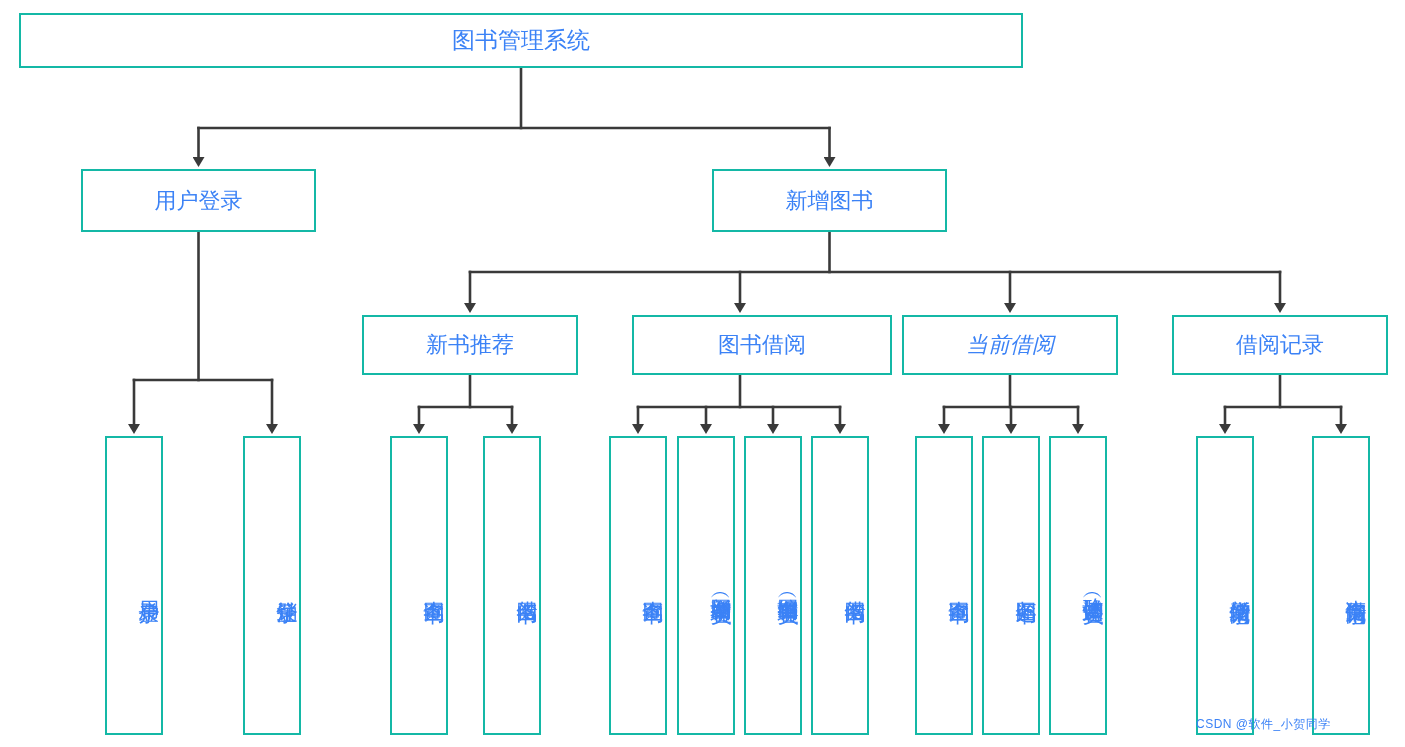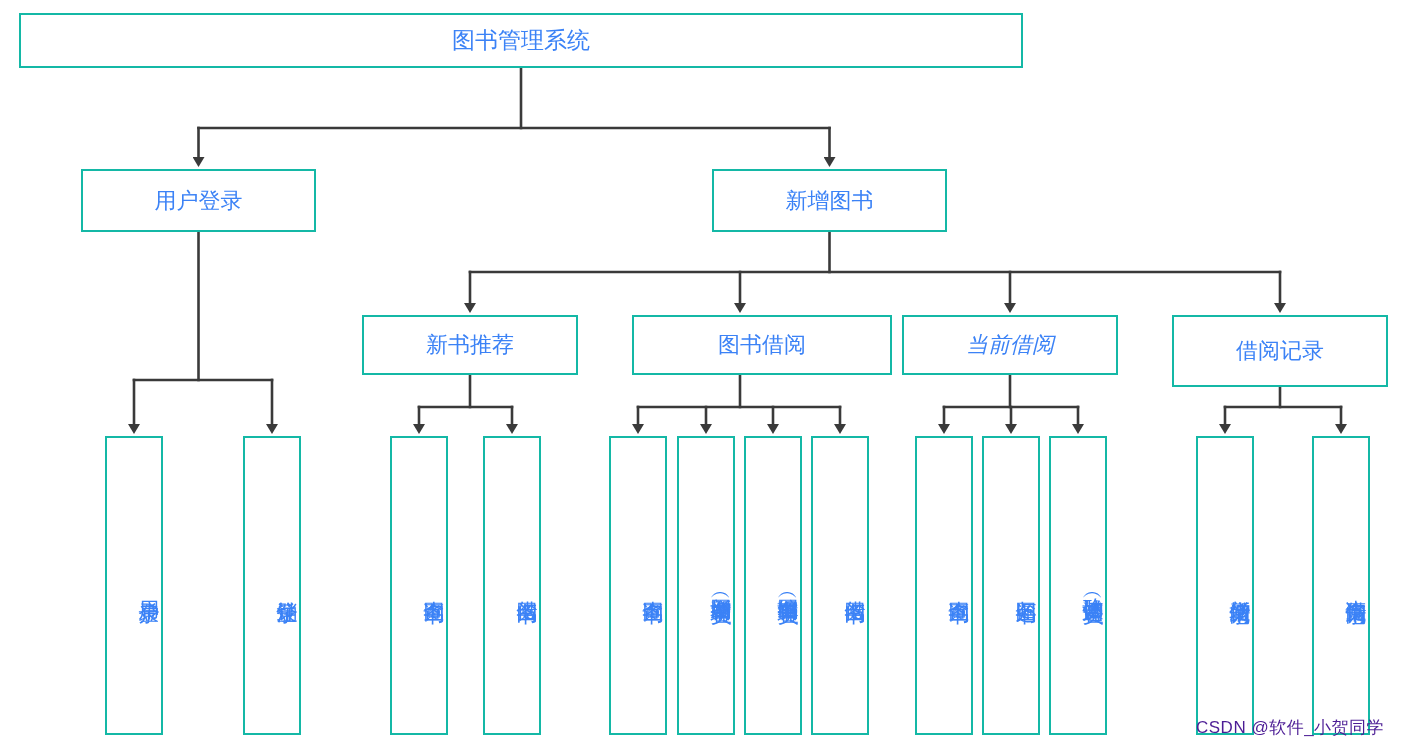--- a/index.html
+++ b/index.html
@@ -51,22 +51,22 @@
     letter-spacing: 1px;
   }
   .node .label {
     display: block;
   }
   .node.root {
     font-size: 23px;
   }
   .watermark {
     position: absolute;
-    font-size: 17px;
-    color: #4c1d95;
+    font-size: 12px;
+    color: #3b82f6;
     white-space: nowrap;
     letter-spacing: 0.5px;
   }
 </style>
 </head>
 <body>
 
 <div id="canvas">
 
   <svg id="wires" viewBox="0 0 1405 747">
@@ -124,21 +124,21 @@
       </div>
       <div class="node horiz" style="left: 362px; top: 315px; width: 216px; height: 60px;">
         <span class="label">新书推荐</span>
       </div>
       <div class="node horiz" style="left: 632px; top: 315px; width: 260px; height: 60px;">
         <span class="label">图书借阅</span>
       </div>
       <div class="node horiz" style="left: 902px; top: 315px; width: 216px; height: 60px; font-style: italic;">
         <span class="label">当前借阅</span>
       </div>
-      <div class="node horiz" style="left: 1172px; top: 315px; width: 216px; height: 72px;">
+      <div class="node horiz" style="left: 1172px; top: 315px; width: 216px; height: 60px;">
         <span class="label">借阅记录</span>
       </div>
       <div class="node vert" style="left: 105px; top: 436px; width: 58px; height: 299px;">
         <span class="label">用户登录</span>
       </div>
       <div class="node vert" style="left: 243px; top: 436px; width: 58px; height: 299px;">
         <span class="label">注销登录</span>
       </div>
       <div class="node vert" style="left: 390px; top: 436px; width: 58px; height: 299px;">
         <span class="label">查询图书</span>

